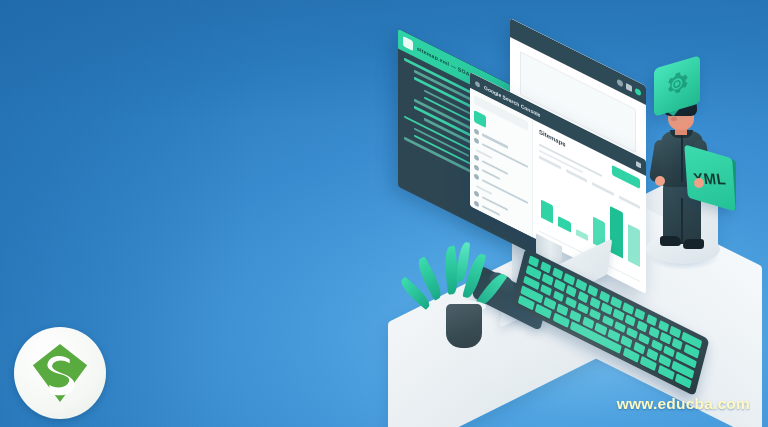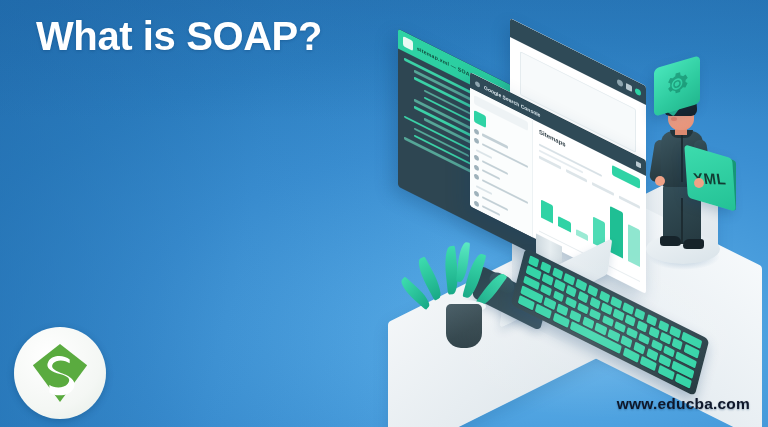--- a/index.html
+++ b/index.html
@@ -50,21 +50,21 @@
     white-space: nowrap;
   }
 
   
   .site-url {
     position: absolute;
     right: 18px;
     bottom: 14px;
     font-size: 15.5px;
     font-weight: bold;
-    color: #0f172a;
+    color: #fef9c3;
     letter-spacing: 0.2px;
     text-shadow: 0 1px 2px rgba(12,60,105,0.40);
   }
 
   
   .logo {
     position: absolute;
     left: 14px;
     bottom: 8px;
     width: 92px;
@@ -622,21 +622,20 @@
 </style>
 </head>
 <body>
 
 <div id="banner">
 
   <div class="bg-base"></div>
   <div class="bg-vignette"></div>
   <div class="bg-topshade"></div>
 
-  <div class="title">What is SOAP?</div>
 
   <div class="scene">
 
     <div class="desk"></div>
     <div class="desk2"></div>
 
     <div class="code-win">
       <div class="cw-bar">
         <div class="cw-chip"></div>
         <div class="cw-title">sitemap.xml — SOAP</div>

